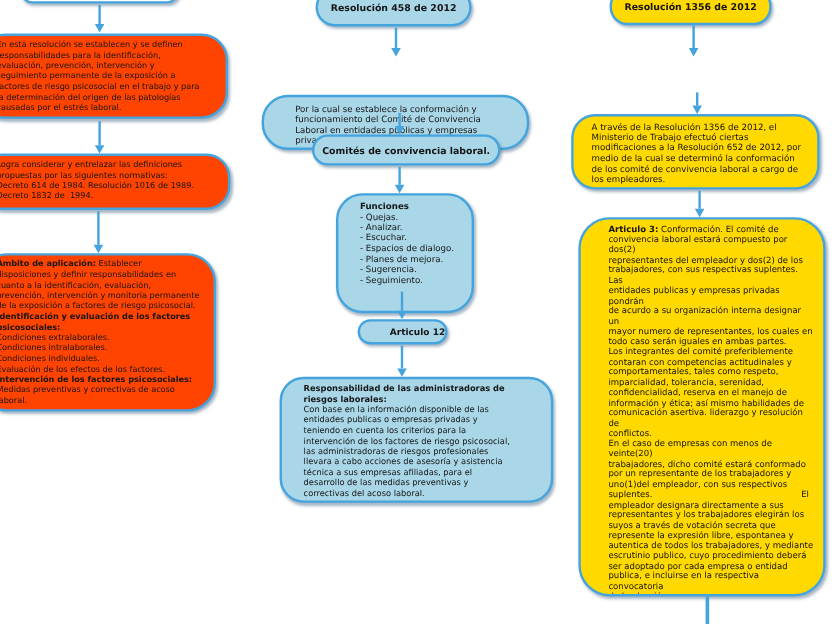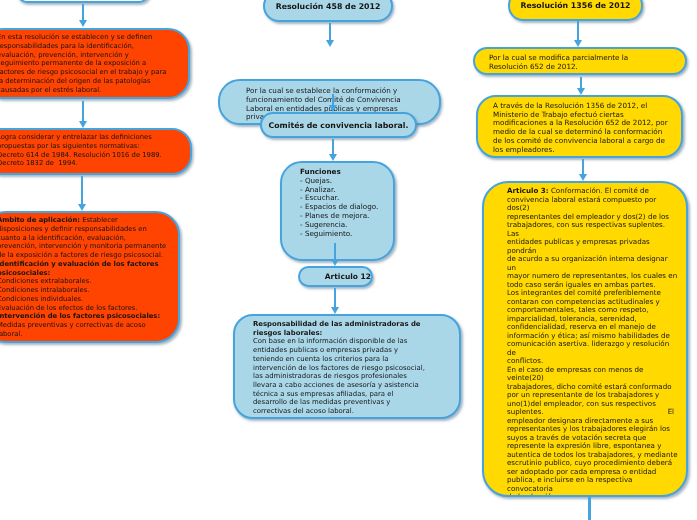--- a/index.html
+++ b/index.html
@@ -148,24 +148,20 @@
 llevara a cabo acciones de asesoría y asistencia
 técnica a sus empresas afiliadas, para el
 desarrollo de las medidas preventivas y
 correctivas del acoso laboral.</span></div>
     </div>
 
   <div class="box yellow pill b-rtitle">
       <span>Resolución 1356 de 2012</span>
     </div>
   <div class="arrow a-r1"></div>
-  <div class="box yellow b-r2">
-      <div class="txt">Por la cual se modifica parcialmente la
-Resolución 652 de 2012.</div>
-    </div>
   <div class="arrow a-r2"></div>
   <div class="box yellow b-r3">
       <div class="txt">A través de la Resolución 1356 de 2012, el
 Ministerio de Trabajo efectuó ciertas
 modificaciones a la Resolución 652 de 2012, por
 medio de la cual se determinó la conformación
 de los comité de convivencia laboral a cargo de
 los empleadores.</div>
     </div>
   <div class="arrow a-r3"></div>

